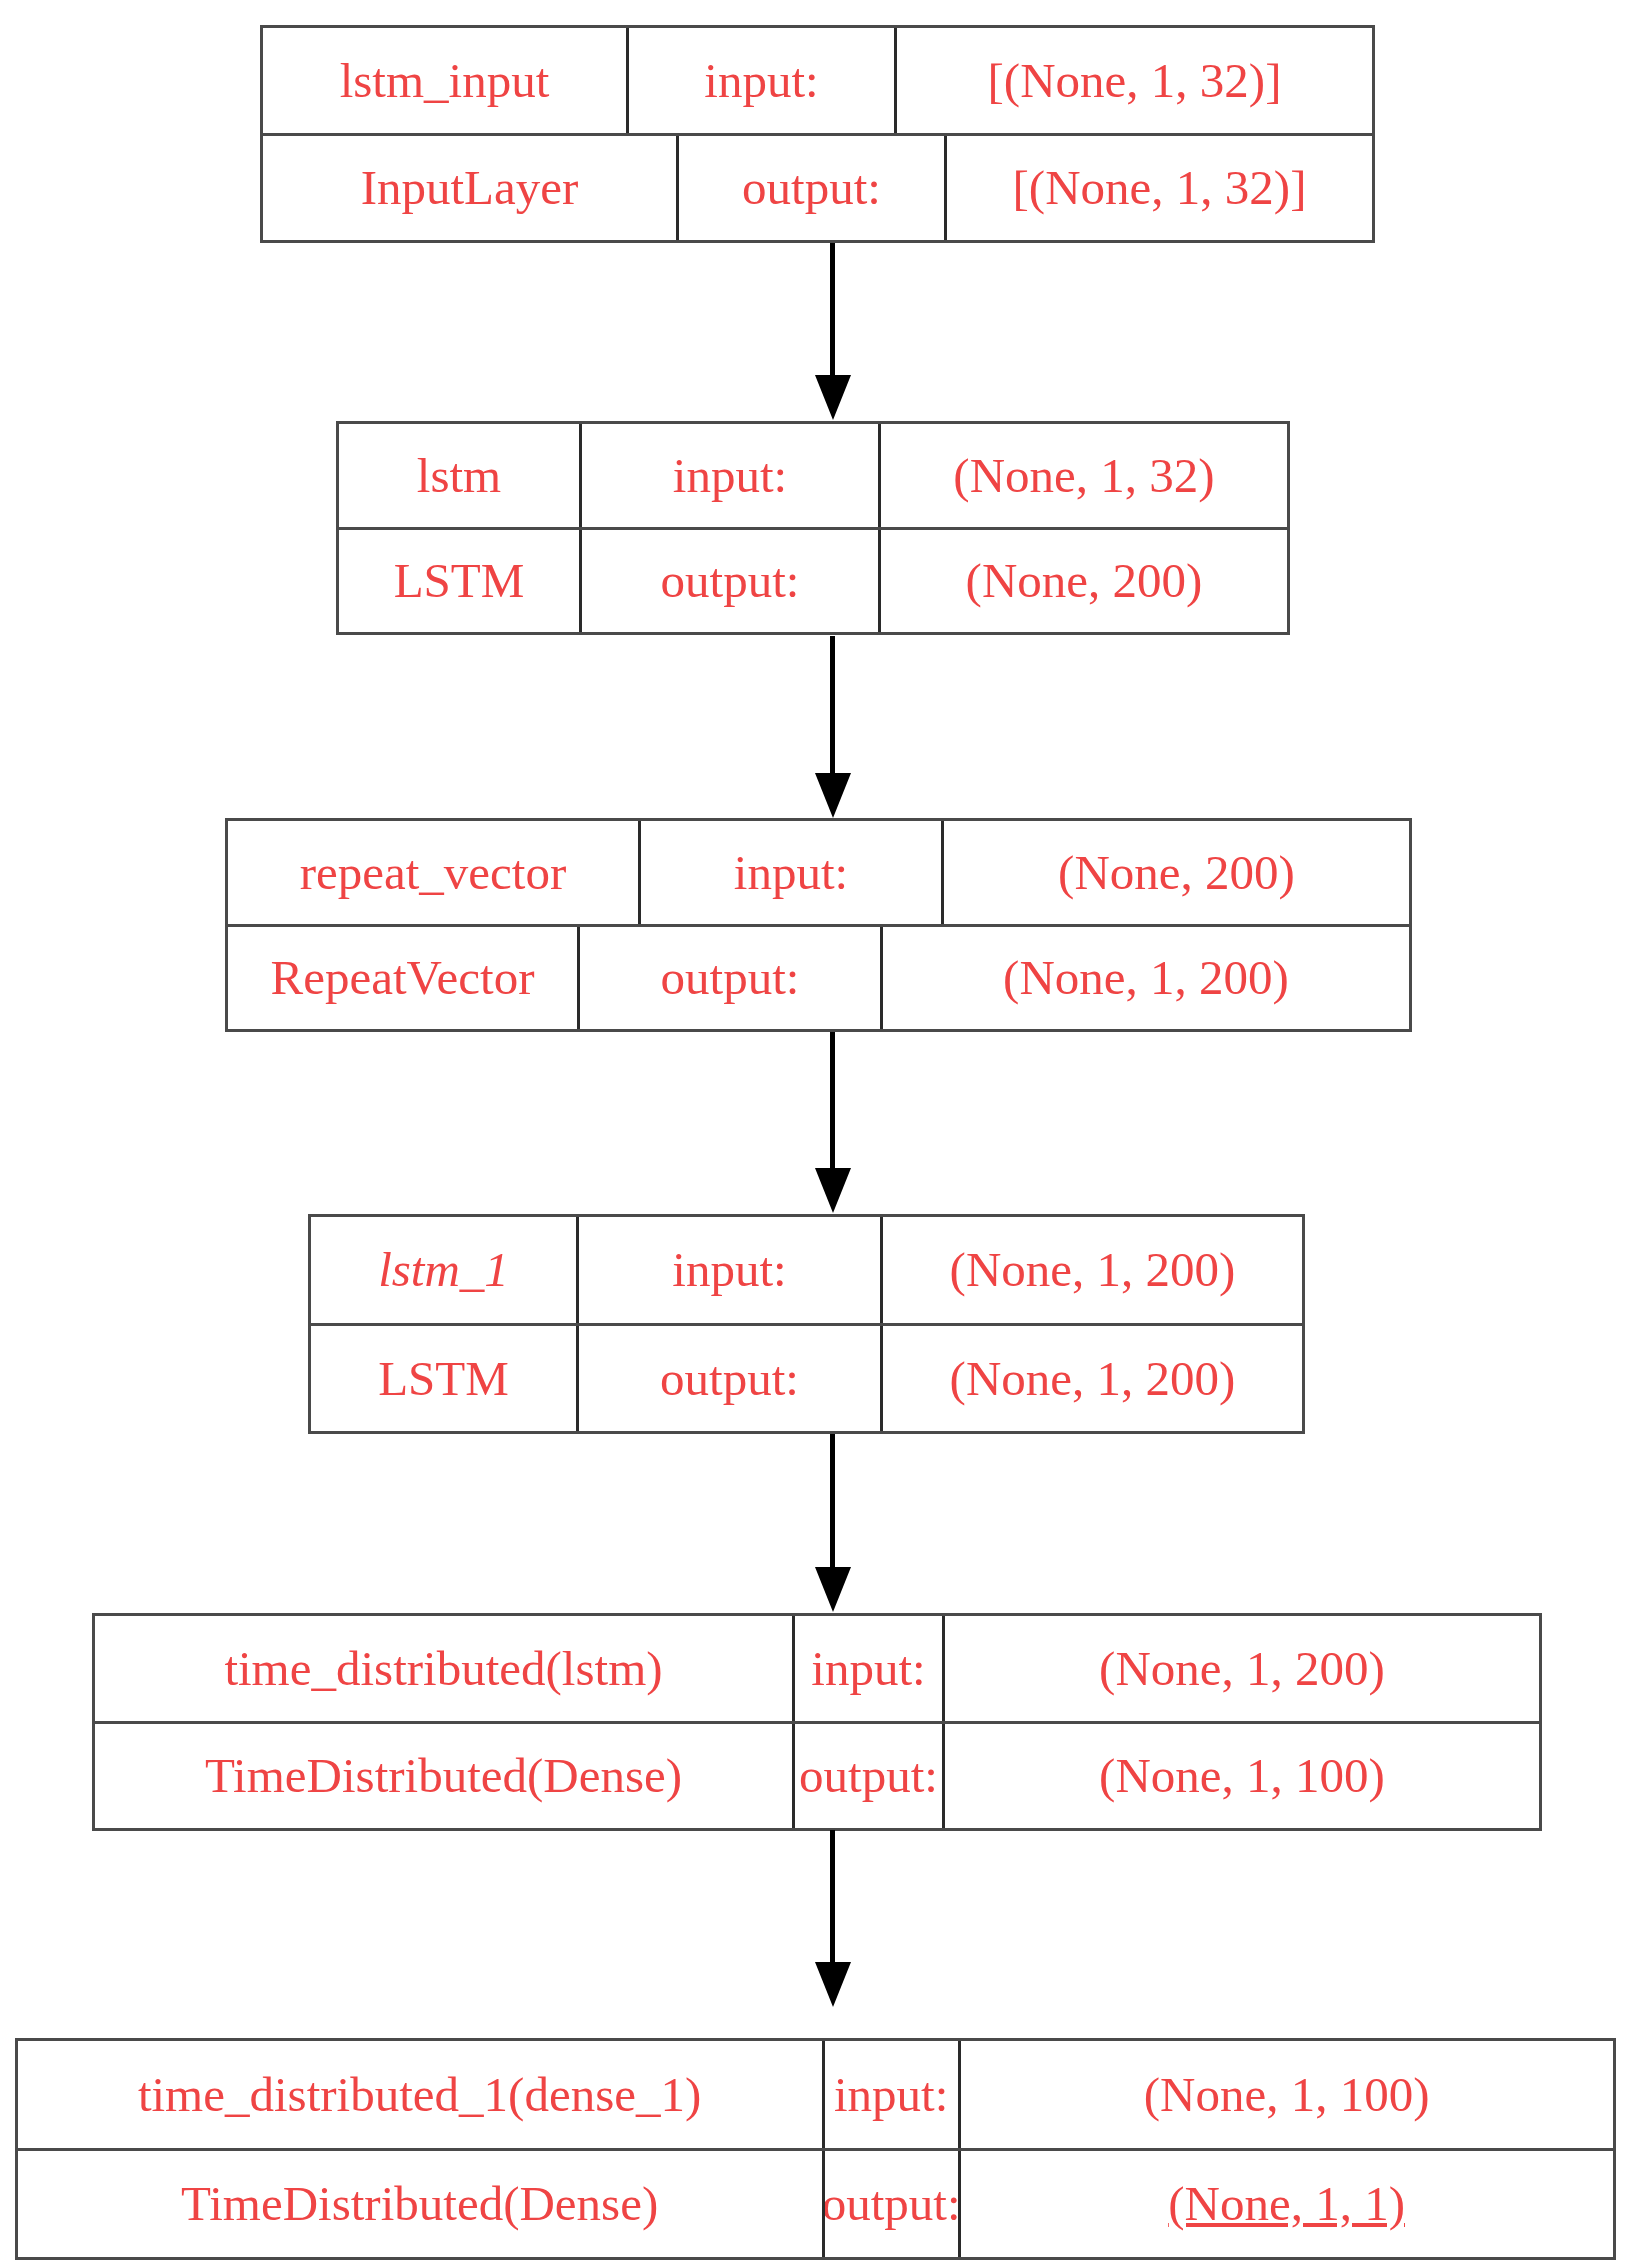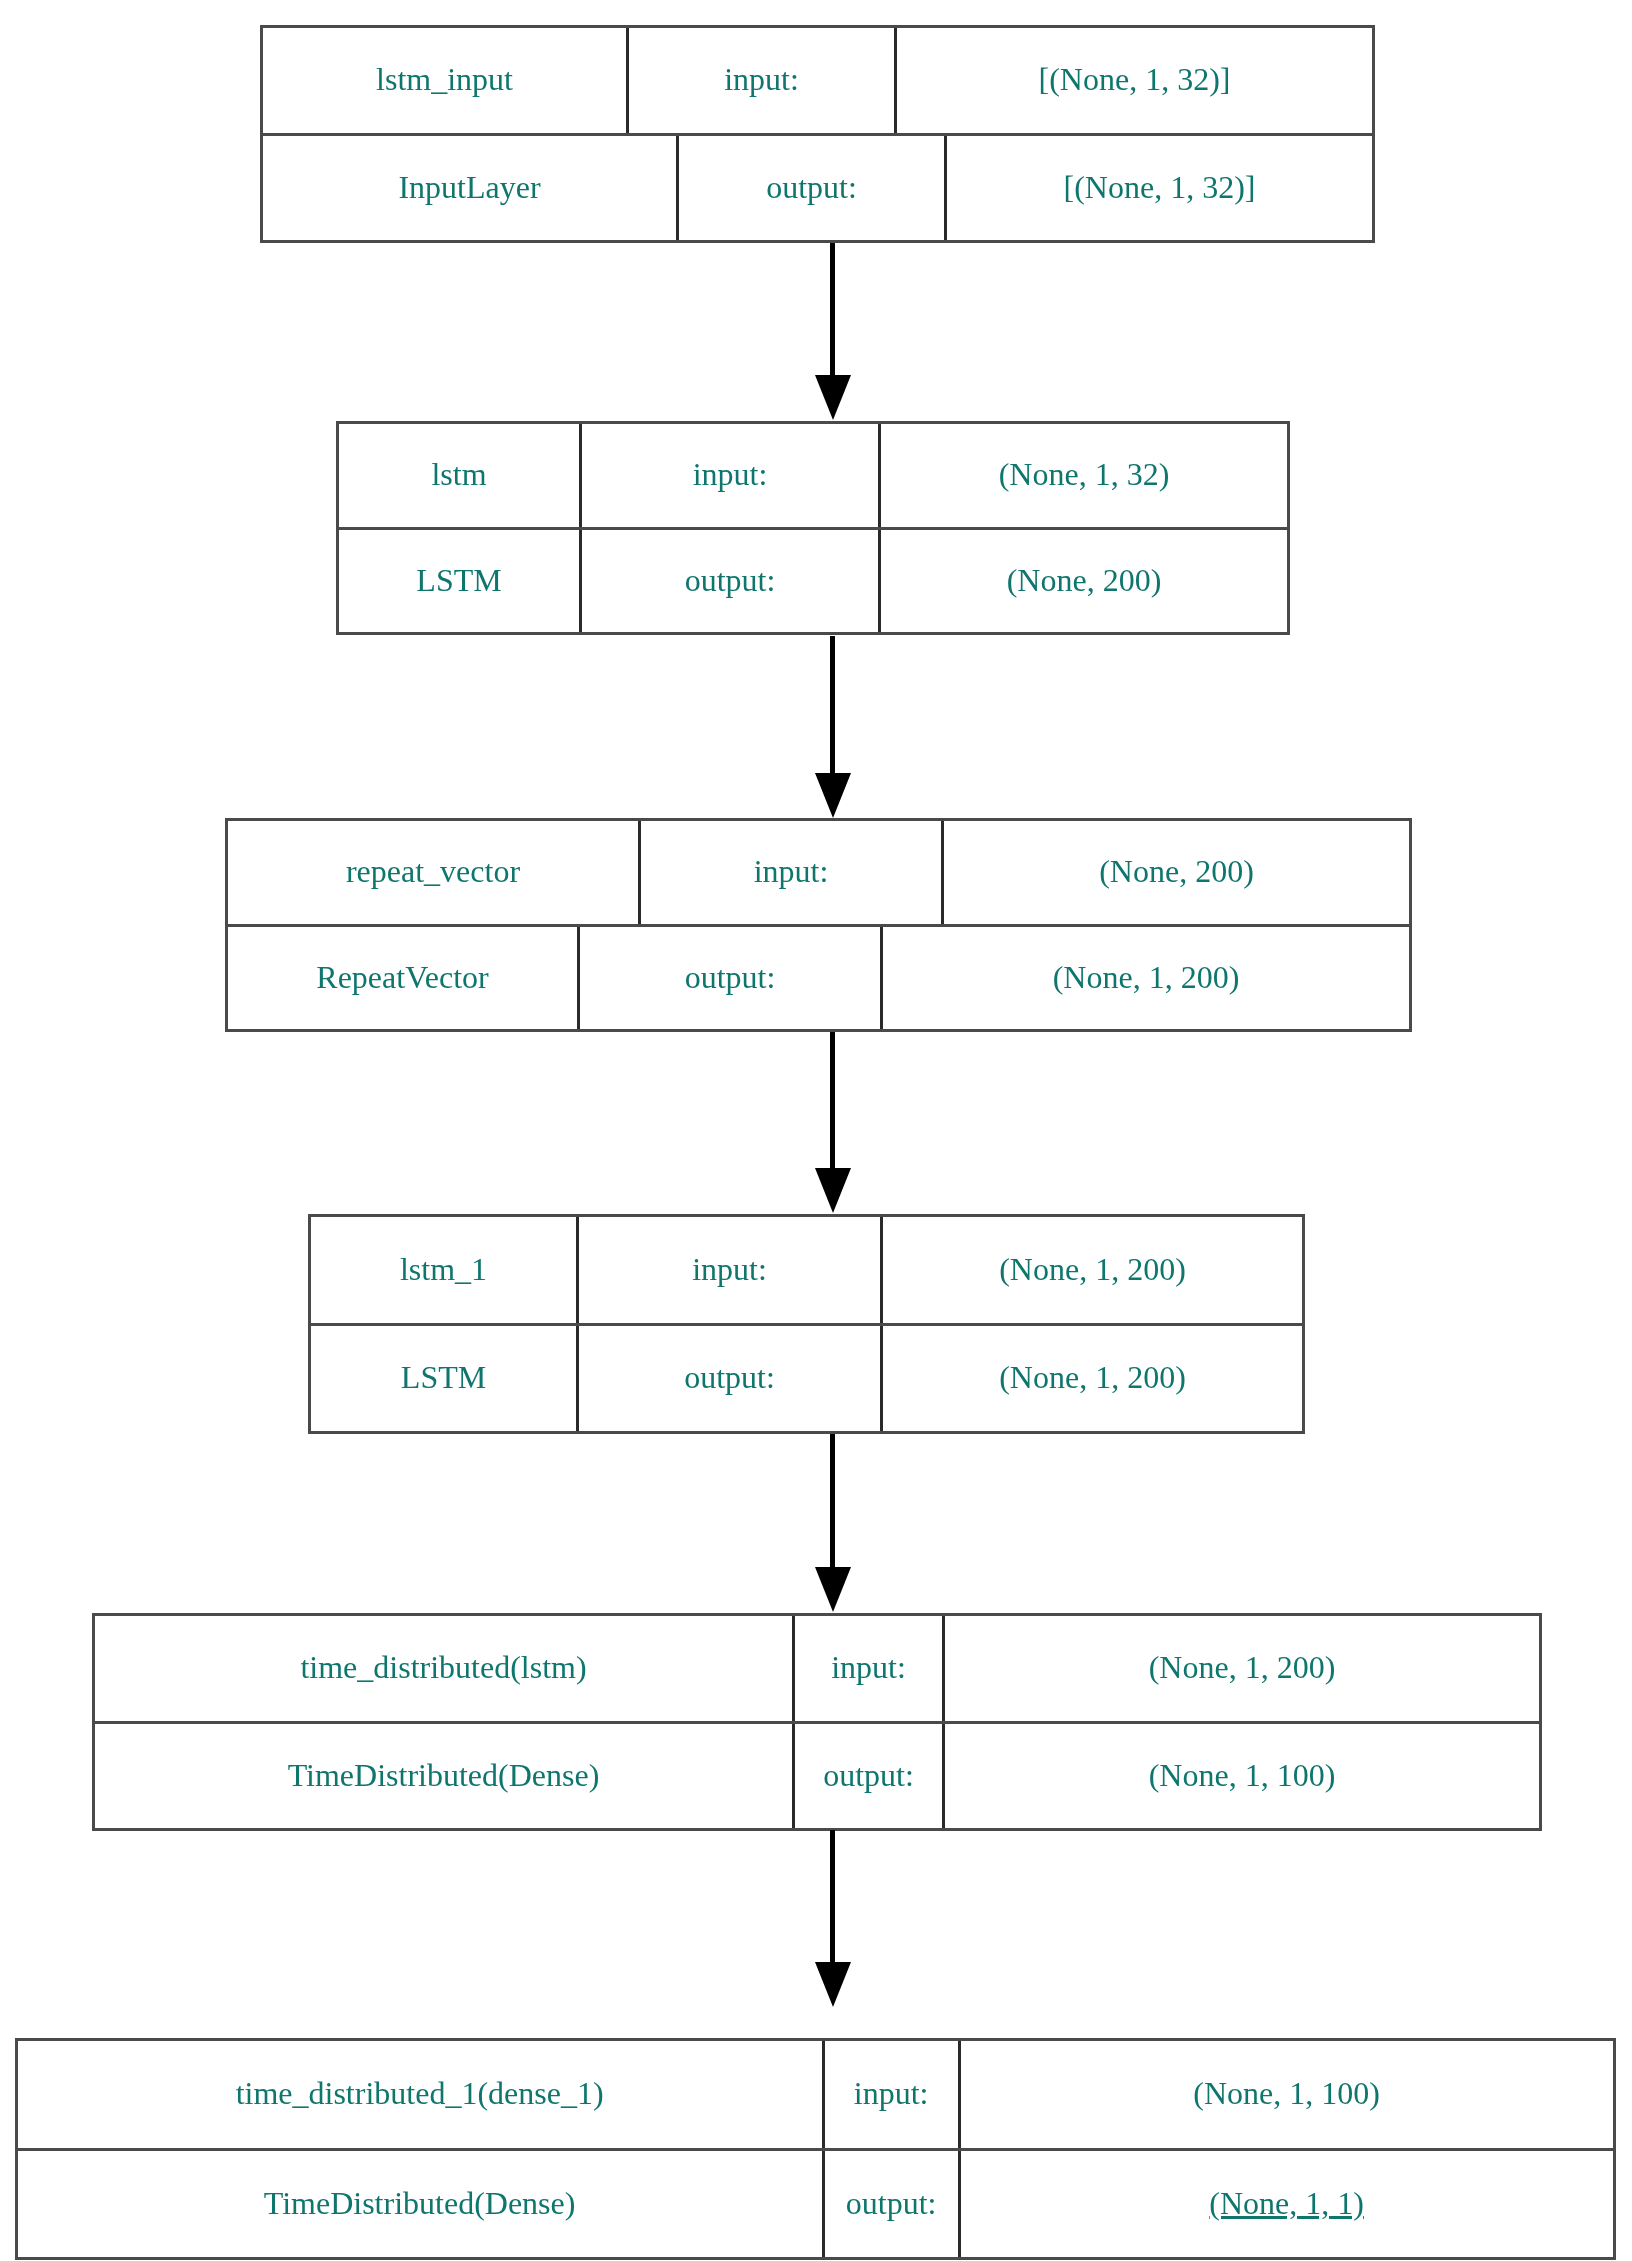--- a/index.html
+++ b/index.html
@@ -35,23 +35,23 @@
   }
   .node-row.row-top {
     border-bottom: 3.2px solid #4a4a4a;
   }
   .cell {
     box-sizing: border-box;
     display: flex;
     align-items: center;
     justify-content: center;
     text-align: center;
-    color: #0f766e;
+    color: #ef4444;
     font-family: "Liberation Serif", "DejaVu Serif", serif;
-    font-size: 32px;
+    font-size: 49px;
     line-height: 1.05;
     white-space: nowrap;
     padding: 0 8px;
     overflow: hidden;
   }
   .cell.col-name  { border-right: 3.2px solid #2a2a2a; }
   .cell.col-label { border-right: 3.2px solid #2a2a2a; }
   .cell.col-shape { }
 
   
@@ -129,21 +129,21 @@
     </div>
   </div>
 
   <div class="edge" style="left:815px; top:1032px; width:36px; height:182px;">
     <div class="edge-shaft" style="left:15.4px; height:136px;"></div>
     <div class="edge-head" style="left:0px; top:136px;"></div>
   </div>
 
   <div class="node" style="left:308px; top:1214px; width:997px; height:220px;">
     <div class="node-row row-top">
-      <div class="cell col-name" style="width:268px;">lstm_1</div>
+      <div class="cell col-name" style="width:268px;font-style:italic;">lstm_1</div>
       <div class="cell col-label" style="width:304px;">input:</div>
       <div class="cell col-shape" style="flex:1;">(None, 1, 200)</div>
     </div>
     <div class="node-row">
       <div class="cell col-name" style="width:268px;">LSTM</div>
       <div class="cell col-label" style="width:304px;">output:</div>
       <div class="cell col-shape" style="flex:1;">(None, 1, 200)</div>
     </div>
   </div>
 

